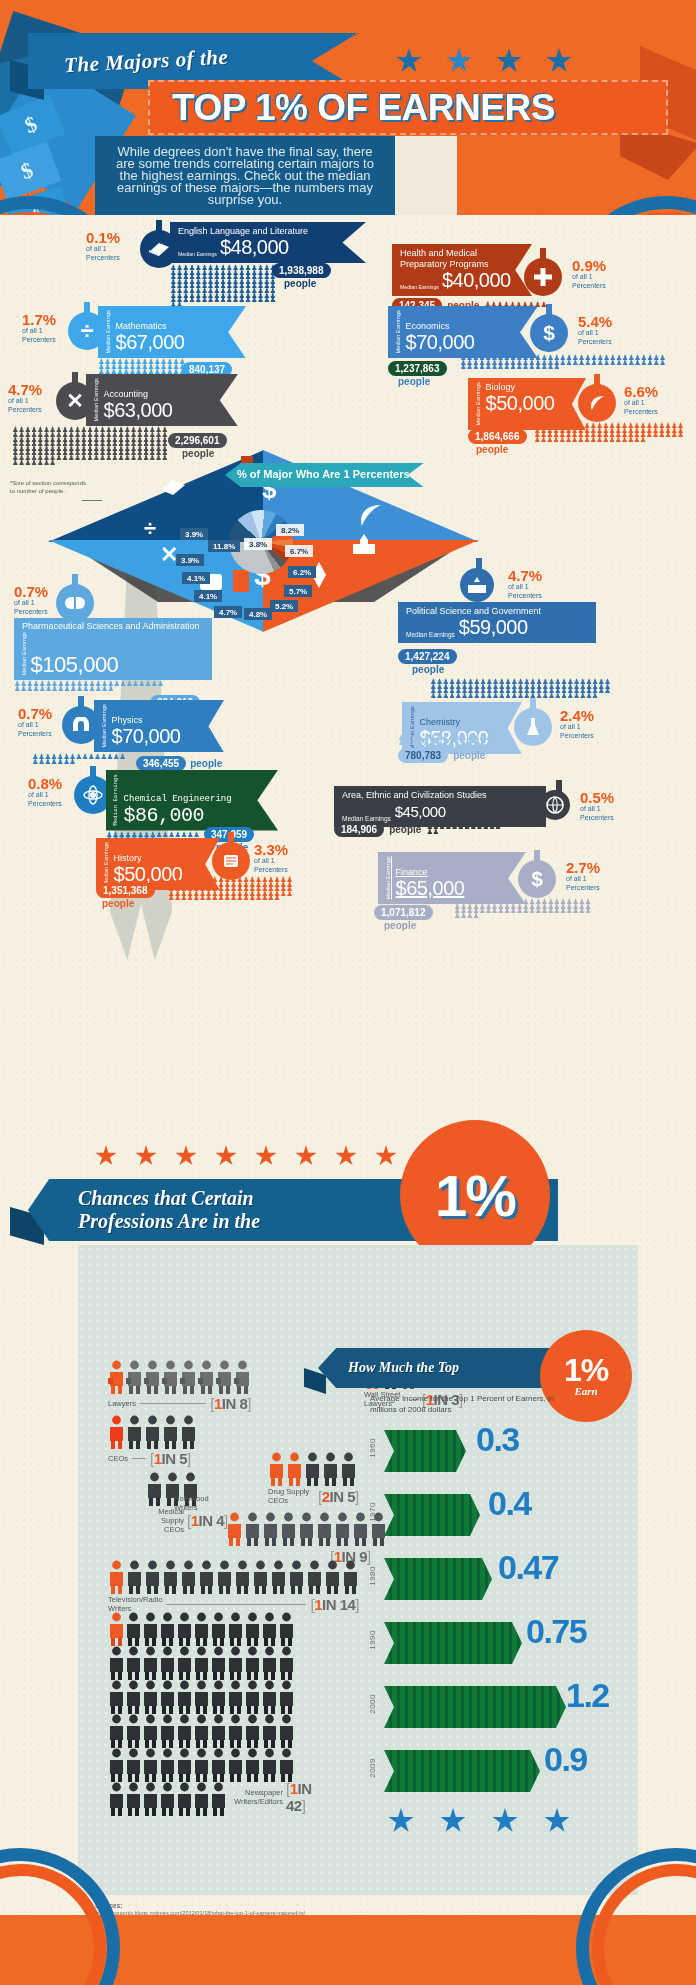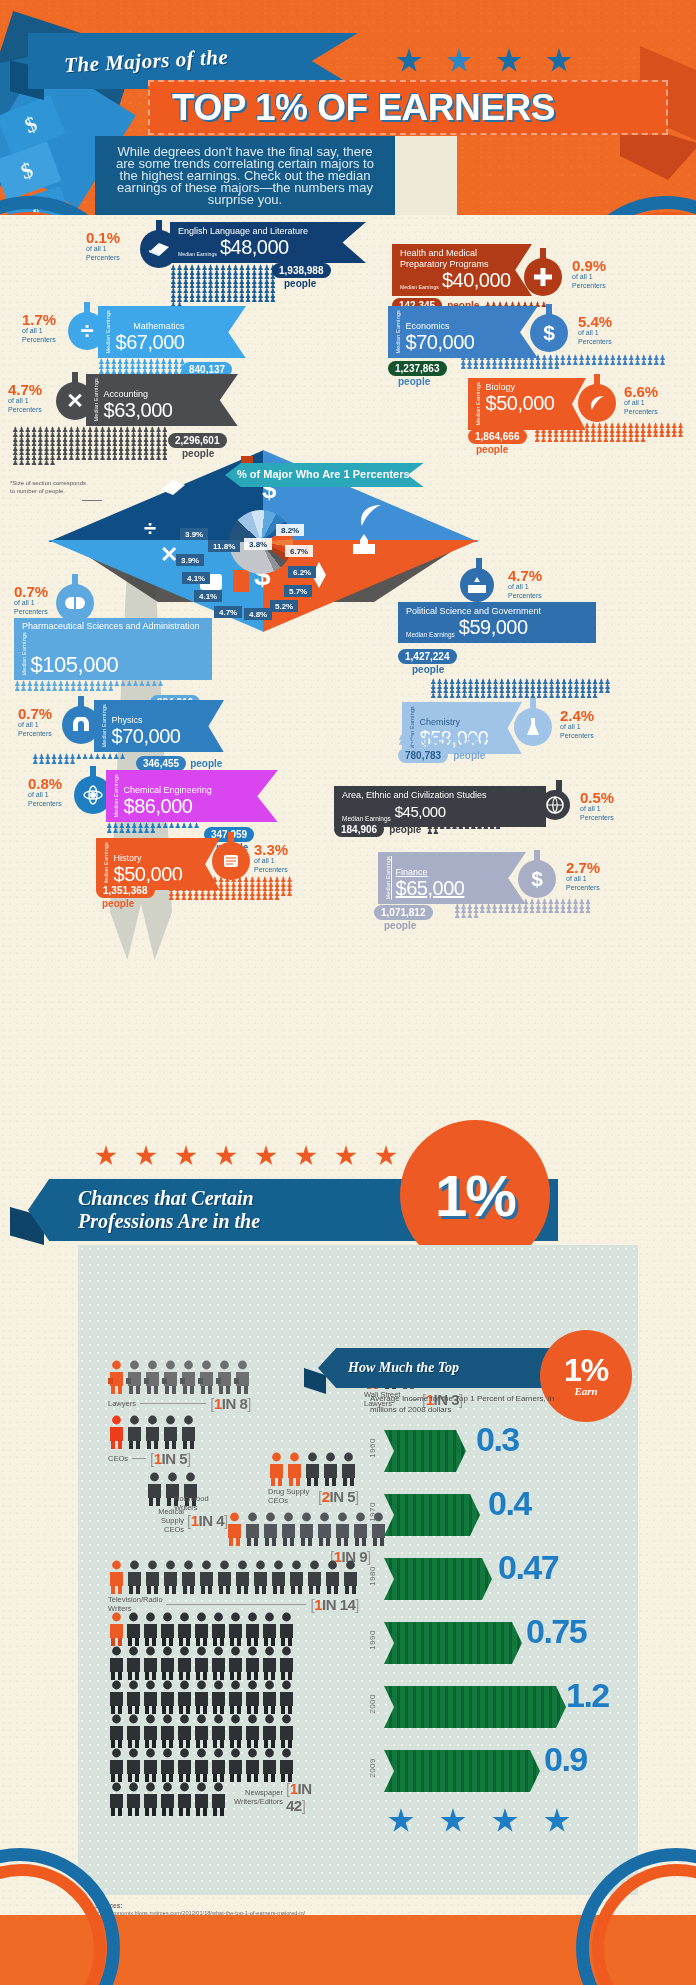--- a/index.html
+++ b/index.html
@@ -288,21 +288,21 @@
     <div class="pct" style="left:0;top:6px;">
       <b>1.7%</b>
       <s>of all 1</s>
       <s>Percenters</s>
     </div>
     <div class="badge" style="left:46px;top:6px;background:#3ea7ea;font-size:24px;">÷</div>
     <div class="flag r" style="margin-left:76px;background:#3ea7ea;width:148px;">
       <div style="display:flex;align-items:flex-end;gap:4px;">
         <span class="mearn-lbl vert">Median Earnings</span>
         <div>
-          <div class="mname" style="text-align:right;">Mathematics</div>
+          <div class="mname" style="text-align:left;">Mathematics</div>
           <div class="mval">$67,000</div>
         </div>
       </div>
     </div>
     <div class="dots" style="margin-left:76px;width:90px;color:#3ea7ea;margin-top:2px;">♟♟♟♟♟♟♟♟♟♟♟♟♟♟♟♟♟♟♟♟♟♟♟♟♟♟♟♟♟♟♟♟♟♟♟♟♟♟♟♟♟♟♟♟♟♟♟♟♟♟♟♟♟♟</div>
     <div style="position:absolute;left:160px;top:53px;">
       <span class="people-pill" style="background:#3ea7ea;">840,137</span>
       <div class="people-word" style="color:#3ea7ea;margin-left:14px;">people</div>
     </div>
   </div>
@@ -548,21 +548,21 @@
       <s>of all 1</s>
       <s>Percenters</s>
     </div>
     <div class="badge" style="left:46px;top:6px;background:#1f7dc4;">
       <svg width="20" height="20" viewBox="0 0 20 20">
           <circle cx="10" cy="10" r="3" fill="#fff"></circle>
           <ellipse cx="10" cy="10" rx="9" ry="4" stroke="#fff" stroke-width="1.4" fill="none"></ellipse>
           <ellipse cx="10" cy="10" rx="4" ry="9" stroke="#fff" stroke-width="1.4" fill="none"></ellipse>
         </svg>
     </div>
-    <div class="flag r" style="margin-left:78px;background:#d946ef;width:172px;">
+    <div class="flag r" style="margin-left:78px;background:#14532d;width:172px;font-family:Liberation Mono, monospace;">
       <div style="display:flex;align-items:flex-end;gap:4px;">
         <span class="mearn-lbl vert">Median Earnings</span>
         <div>
           <div class="mname">Chemical Engineering</div>
           <div class="mval">$86,000</div>
         </div>
       </div>
     </div>
     <div class="dots" style="margin-left:78px;width:96px;color:#1f7dc4;margin-top:2px;">♟♟♟♟♟♟♟♟♟♟♟♟♟♟♟♟♟♟♟♟♟♟♟</div>
     <div style="position:absolute;left:176px;top:54px;">

